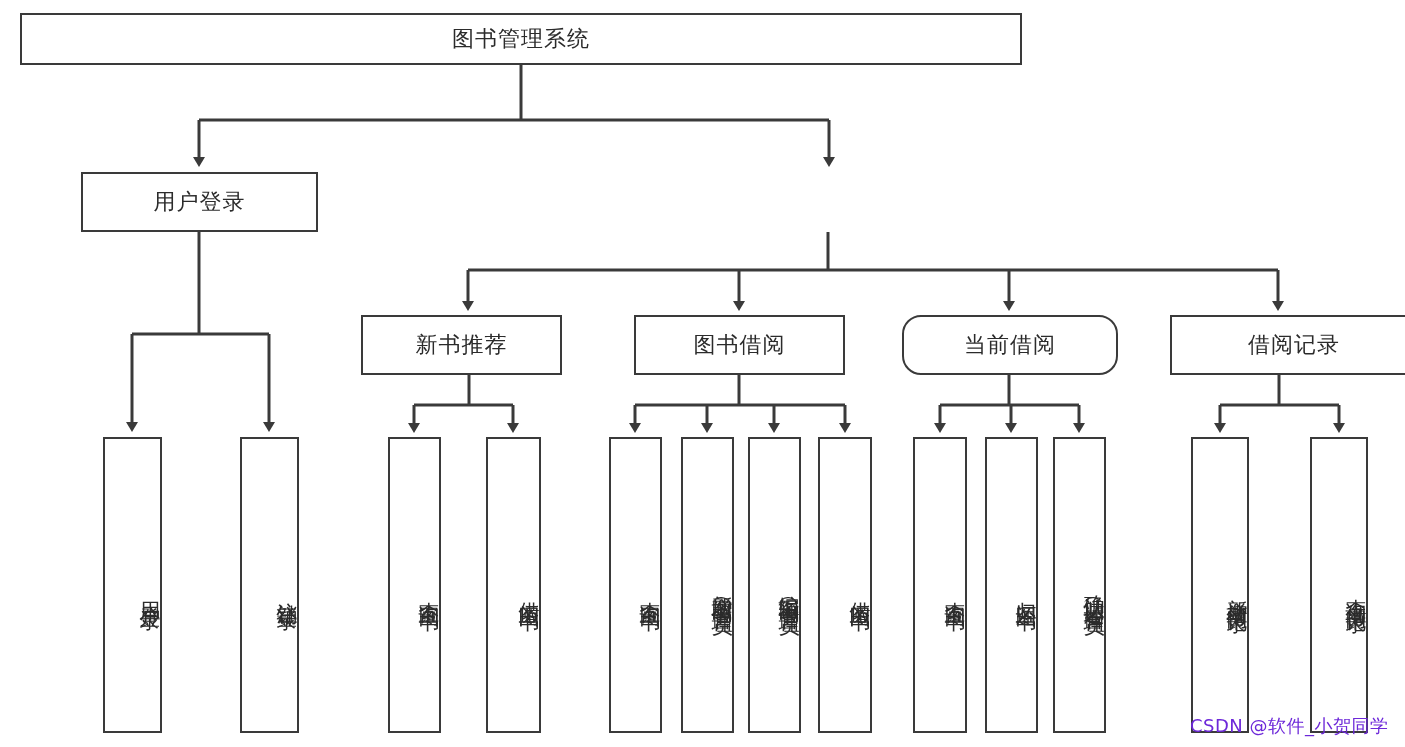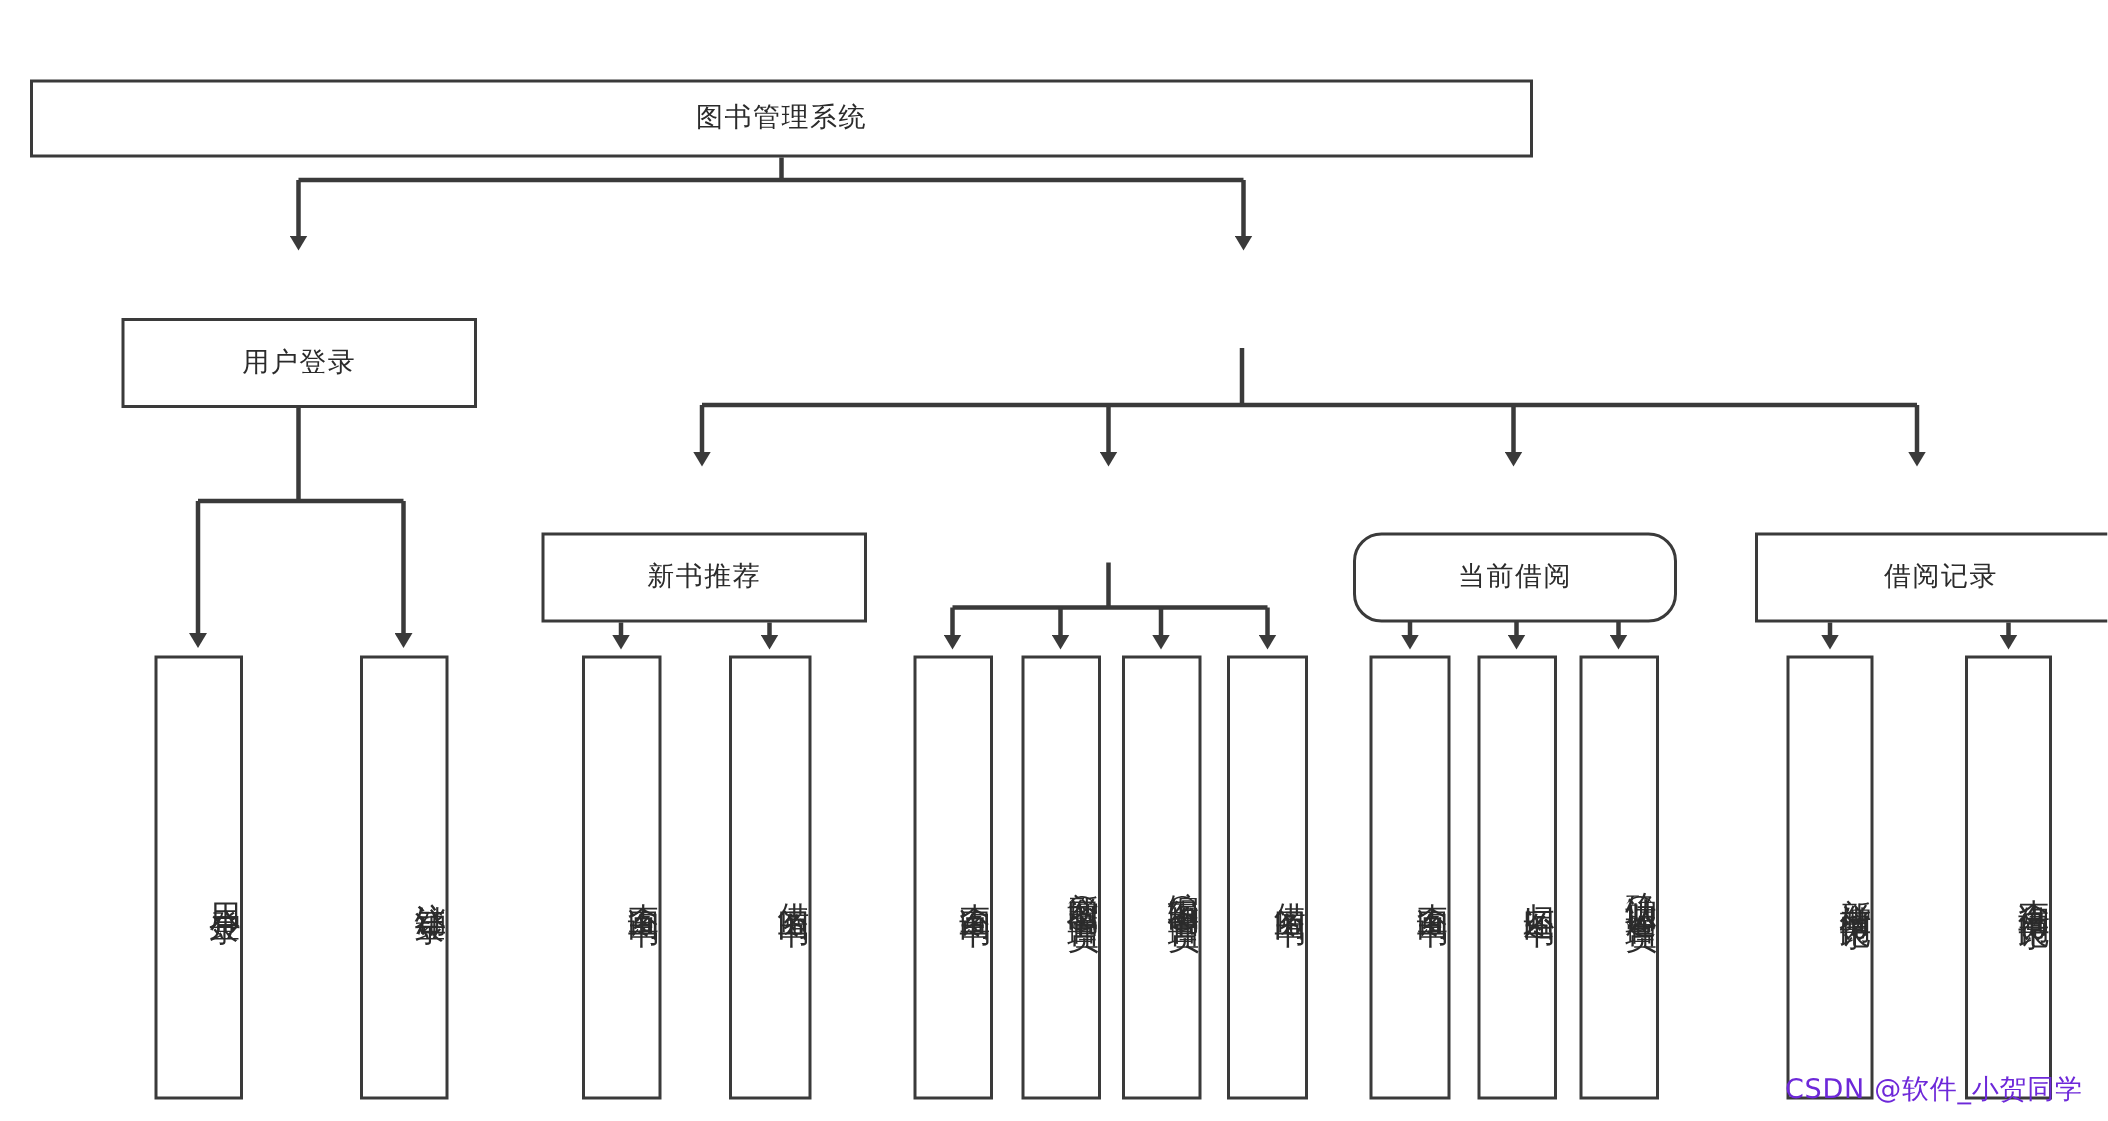--- a/index.html
+++ b/index.html
@@ -21,24 +21,23 @@
     position: absolute;
     box-sizing: border-box;
     border: 2.5px solid #3a3a3a;
     background: #ffffff;
     display: flex;
     align-items: center;
     justify-content: center;
     color: #2b2b2b;
   }
   .node.horiz {
-    font-size: 18px;
+    font-size: 22px;
     letter-spacing: 1px;
     line-height: 1.2;
-    margin-top: 40px;
   }
   .node.vert {
     writing-mode: vertical-rl;
     text-orientation: upright;
     font-size: 21px;
     letter-spacing: 3px;
     padding-top: 12px;
     align-items: flex-start;
     justify-content: center;
     line-height: 1.0;
@@ -121,22 +120,25 @@
   </svg>
 
   <div class="node horiz" style="left: 20px; top: 13px; width: 1002px; height: 52px;">
     <span>图书管理系统</span>
   </div>
 
   <div class="node horiz" style="left: 81px; top: 172px; width: 237px; height: 60px;">
     <span>用户登录</span>
   </div>
 
-  <div class="node horiz" style="left: 361px; top: 315px; width: 217px; height: 60px;">
+  <div class="node horiz" style="left: 361px; top: 315px; width: 201px; height: 60px;">
     <span>新书推荐</span>
+  </div>
+  <div class="node horiz" style="left: 634px; top: 315px; width: 211px; height: 60px;">
+    <span>图书借阅</span>
   </div>
   <div class="node horiz" style="left: 902px; top: 315px; width: 216px; height: 60px; border-radius: 19px;">
     <span>当前借阅</span>
   </div>
   <div class="node horiz" style="left: 1170px; top: 315px; width: 248px; height: 60px;">
     <span>借阅记录</span>
   </div>
 
   <div class="node vert" style="left: 103px; top: 437px; width: 59px; height: 296px;">
     <span class="vlabel">用户登录</span>

